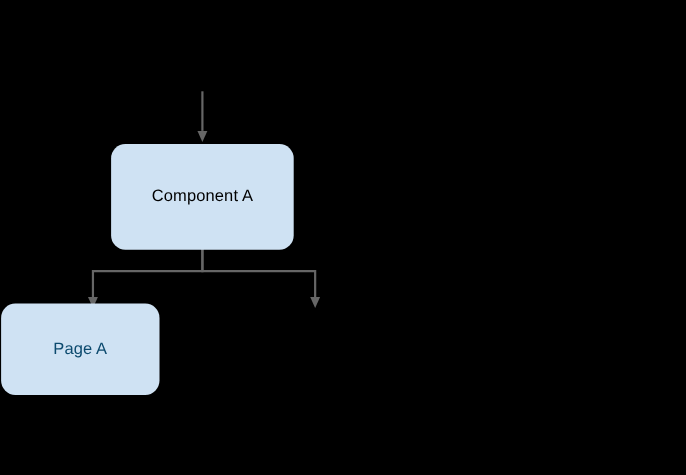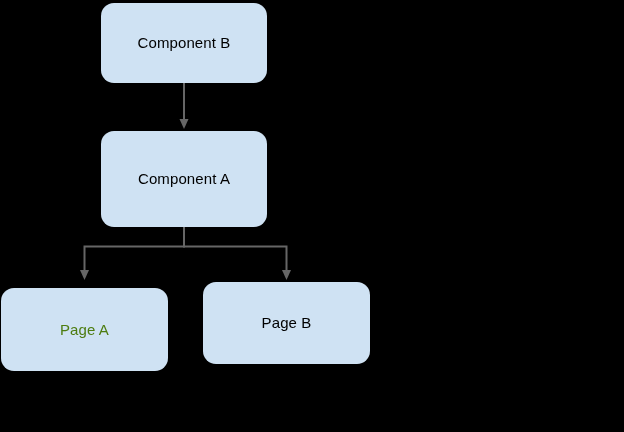--- a/index.html
+++ b/index.html
@@ -44,25 +44,19 @@
 <div class="canvas" style="width: 624px; height: 432px; background: rgb(0, 0, 0);">
   <svg class="edges" width="624" height="432" viewBox="0 0 624 432" xmlns="http://www.w3.org/2000/svg">
       <path d="M 184 83 L 184 119" fill="none" stroke="#666666" stroke-width="2"></path>
       <polygon points="179.5,119 188.5,119 184,129" fill="#666666"></polygon>
       <path d="M 184 211 L 184 246.5 L 84.5 246.5 L 84.5 270" fill="none" stroke="#666666" stroke-width="2"></path>
       <polygon points="80,270 89,270 84.5,280" fill="#666666"></polygon>
       <path d="M 184 211 L 184 246.5 L 286.5 246.5 L 286.5 270" fill="none" stroke="#666666" stroke-width="2"></path>
       <polygon points="282,270 291,270 286.5,280" fill="#666666"></polygon>
     </svg>
 
-<div class="node" style="left: 101px; top: 3px; width: 166px; height: 80px; background: rgb(207, 226, 243); color: rgb(0, 0, 0);">
-      <span class="node-label">Component B</span>
-    </div>
     <div class="node" style="left: 101px; top: 131px; width: 166px; height: 96px; background: rgb(207, 226, 243); color: rgb(0, 0, 0);">
       <span class="node-label">Component A</span>
     </div>
-    <div class="node" style="left: 1px; top: 288px; width: 167px; height: 83px; background: rgb(207, 226, 243); color: #4d7c0f;">
+    <div class="node" style="left: 1px; top: 276px; width: 144px; height: 83px; background: rgb(207, 226, 243); color: #0c4a6e;">
       <span class="node-label">Page A</span>
-    </div>
-    <div class="node" style="left: 203px; top: 282px; width: 167px; height: 82px; background: rgb(207, 226, 243); color: rgb(0, 0, 0);">
-      <span class="node-label">Page B</span>
     </div>
   </div>
 
 </body></html>

